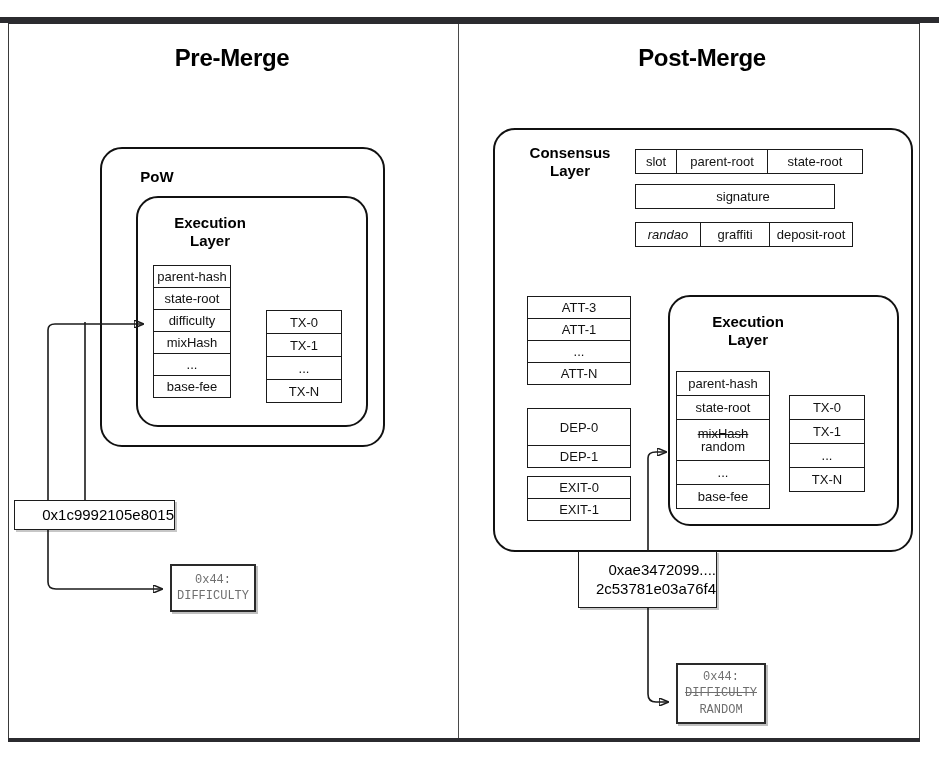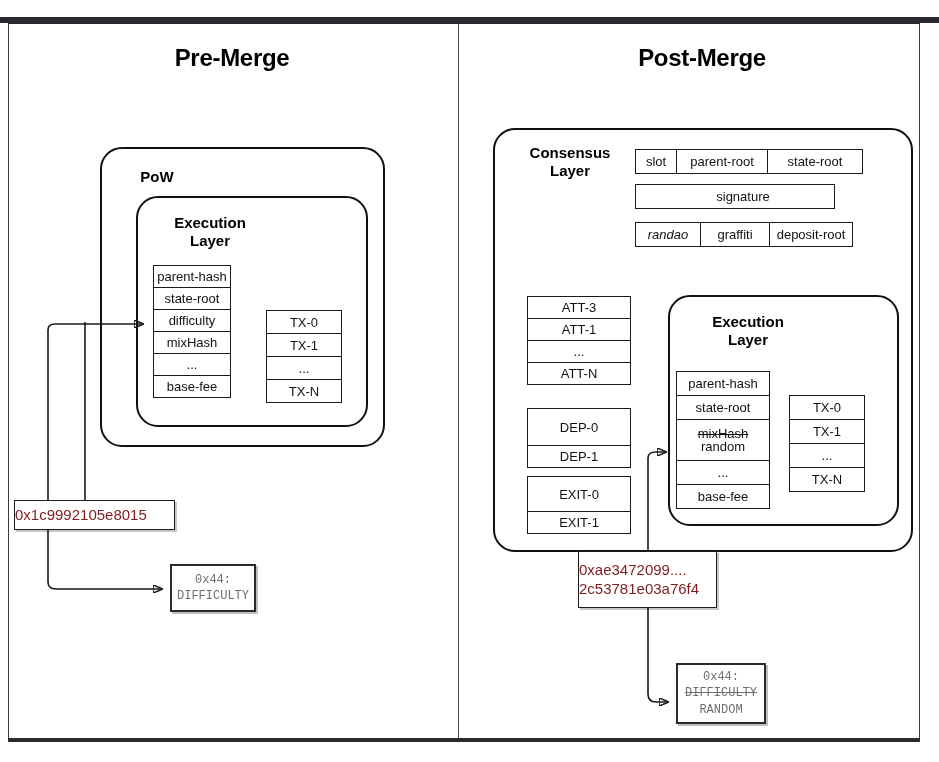--- a/index.html
+++ b/index.html
@@ -43,22 +43,22 @@
   .strike{text-decoration:line-through;text-decoration-thickness:1.3px;}
 
   
   .segrow{position:absolute;display:flex;box-sizing:border-box;}
   .segrow .cell{margin-top:0;margin-left:-1px;}
   .segrow .cell:first-child{margin-left:0;}
 
   
   .hashbox{position:absolute;box-sizing:border-box;border:1px solid #1c1c1c;
            background:#fff;box-shadow:2px 2px 0 rgba(0,0,0,.22);
-           display:flex;flex-direction:column;align-items:flex-start;justify-content:center;
-           font-size:15px;color:#7f1d1d;line-height:1.22;z-index:6;}
+           display:flex;flex-direction:column;align-items:flex-end;justify-content:center;
+           font-size:15px;color:#000000;line-height:1.22;z-index:6;}
 
   
   .opbox{position:absolute;box-sizing:border-box;border:2px solid #2a2a2a;
          background:#fff;box-shadow:2px 2px 0 rgba(0,0,0,.25);
          display:flex;flex-direction:column;align-items:center;justify-content:center;
          font-family:"Liberation Mono","DejaVu Sans Mono",monospace;
          font-size:12px;color:#6f6f6f;line-height:1.35;z-index:6;}
   .opbox .strike{text-decoration:line-through;text-decoration-thickness:1px;}
 
   svg.wires{position:absolute;left:0;top:0;width:939px;height:762px;overflow:visible;}
@@ -164,21 +164,21 @@
     </div>
   <div class="stack" id="dep-stack" style="left:527px;top:408px;width:104px;">
       <div class="cell" style="height: 38px; flex-direction: column;">
         <span>DEP-0</span>
       </div>
       <div class="cell" style="height: 23px; flex-direction: column;">
         <span>DEP-1</span>
       </div>
     </div>
   <div class="stack" id="exit-stack" style="left:527px;top:476px;width:104px;">
-      <div class="cell" style="height: 36px; flex-direction: column;">
+      <div class="cell" style="height: 23px; flex-direction: column;">
         <span>EXIT-0</span>
       </div>
       <div class="cell" style="height: 23px; flex-direction: column;">
         <span>EXIT-1</span>
       </div>
     </div>
 
   <div class="round-box" style="left:668px;top:295px;width:231px;height:231px;"></div>
   <div class="round-label" style="left:688px;top:313px;width:120px;">Execution
 Layer</div>

